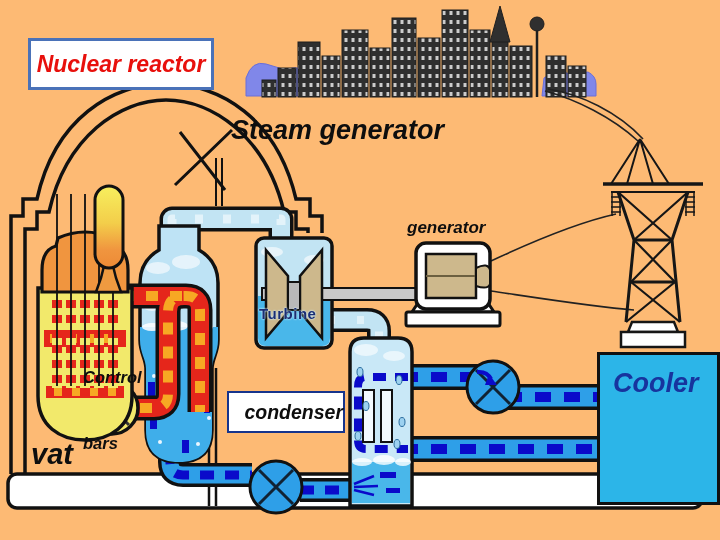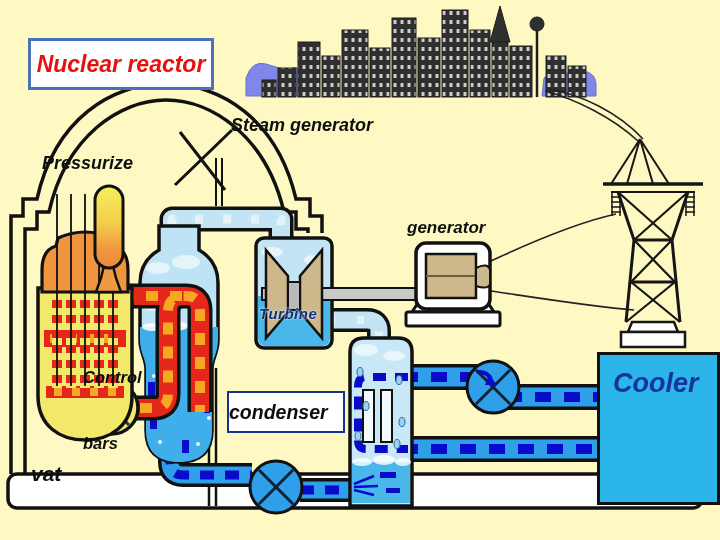--- a/index.html
+++ b/index.html
@@ -1,29 +1,29 @@
 <!DOCTYPE html>
 <html><head>
 <meta charset="utf-8">
 <style>
   html,body{margin:0;padding:0;background:#fff;}
-  .stage{position:relative;width:720px;height:540px;background:#fef9c3;overflow:hidden;
+  .stage{position:relative;width:720px;height:540px;background:#fdba74;overflow:hidden;
          font-family:"Liberation Sans",sans-serif;}
   .stage svg{position:absolute;left:0;top:0;}
   .tag{position:absolute;font-weight:bold;font-style:italic;color:#0e0e0e;white-space:pre;}
   .lbl-nuclear{left:28px;top:38px;width:180px;height:46px;background:#fff;
     border:3px solid #4a72b8;display:flex;align-items:center;justify-content:center;}
   .lbl-nuclear span{font-weight:bold;font-style:italic;font-size:23px;color:#e8100c;}
-  .lbl-steam{left:231px;top:115px;font-size:18px;}
+  .lbl-steam{left:231px;top:115px;font-size:27px;}
   .lbl-press{left:42px;top:153px;font-size:18px;}
   .lbl-gen{left:407px;top:218px;font-size:17px;}
   .lbl-ctrl{left:83px;top:322px;font-size:16.5px;line-height:22px;}
-  .lbl-vat{left:31px;top:438px;font-size:21px;margin-top:24px;}
+  .lbl-vat{left:31px;top:438px;font-size:29px;}
   .lbl-cond{left:227px;top:391px;width:114px;height:38px;background:#fff;
-    border:2.5px solid #16348c;display:flex;align-items:center;justify-content:flex-start;}
+    border:2.5px solid #16348c;display:flex;align-items:center;justify-content:flex-end;}
   .lbl-cond span{font-weight:bold;font-style:italic;font-size:19.5px;color:#0e0e0e;}
   .lbl-turbine{left:259px;top:305px;font-size:15px;font-style:normal;color:#1b2d73;
     letter-spacing:.5px;text-shadow:0 0 2px #cfeefc,0 0 2px #cfeefc;}
   .cooler-box{position:absolute;left:597px;top:352px;width:123px;height:153px;
     background:#2cb5e8;border:3px solid #111;box-sizing:border-box;
     padding:8px 0 8px 13px;}
   .cooler-box div{font-weight:bold;font-style:italic;font-size:27px;line-height:41px;
     color:#17349e;}
 </style>
 </head>
@@ -266,28 +266,27 @@
     <rect x="426" y="254" width="50" height="44" fill="#cdb88c" stroke="#111" stroke-width="2.5"></rect>
     <line x1="426" y1="276" x2="476" y2="276" stroke="#6b5f40" stroke-width="2"></line>
     <path d="M 476,268 Q 488,262 490,270 L 490,284 Q 488,290 476,286 Z" fill="#cdb88c" stroke="#111" stroke-width="2"></path>
   </g>
 </svg>
 
 <div class="tag lbl-nuclear" style="font-style:normal;">
   <span>Nuclear reactor</span>
 </div>
 <div class="tag lbl-steam">Steam generator</div>
-<div class="tag lbl-press">Pressurize</div>
 <div class="tag lbl-ctrl">
   <div>Control</div>
   <div>bars</div>
 </div>
 <div class="tag lbl-gen">generator</div>
 <div class="tag lbl-vat">vat</div>
 <div class="tag lbl-cond" style="font-style:normal;">
   <span>condenser</span>
 </div>
-<div class="tag lbl-turbine" style="font-weight:bold;font-style:italic;">Turbine</div>
+<div class="tag lbl-turbine" style="font-weight:bold;">Turbine</div>
 <div class="cooler-box">
   <div>Cooler</div>
 </div>
 
 </div>
 
 </body></html>

